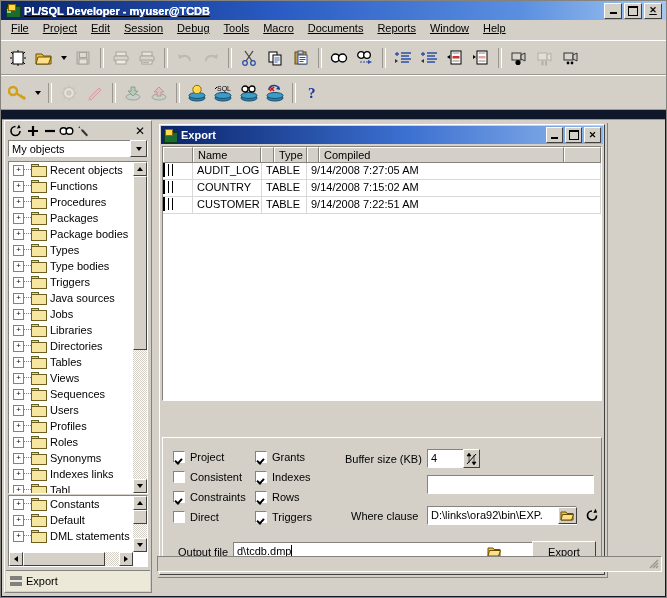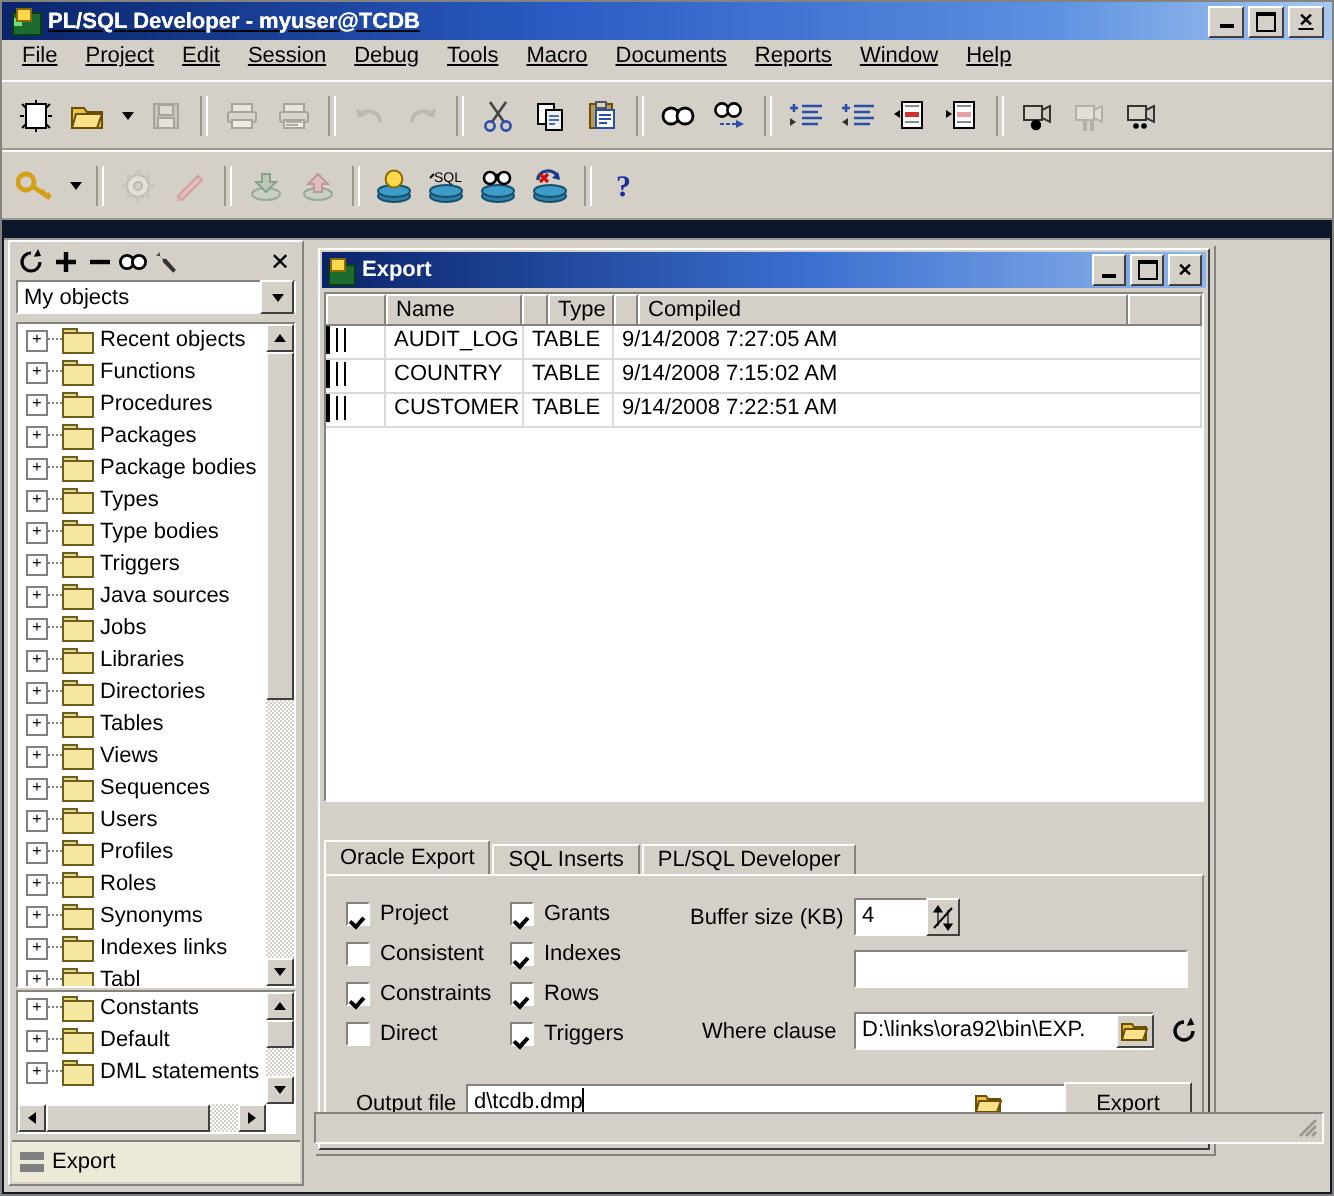--- a/index.html
+++ b/index.html
@@ -815,25 +815,20 @@
             </div>
             <div class="grow">
               <div class="gc" style="width:30px;padding-left:0;"><span class="tblicon"></span></div>
               <div class="gc" style="width:69px;">CUSTOMER</div>
               <div class="gc" style="width:45px;">TABLE</div>
               <div class="gc" style="flex:1;">9/14/2008 7:22:51 AM</div>
             </div>
           </div>
       </div>
 
-      <div class="tabs">
-        <div class="tab">Oracle Export</div>
-        <div class="tab inactive">SQL Inserts</div>
-        <div class="tab inactive">PL/SQL Developer</div>
-      </div>
 
       <div class="tabpane">
 
         <div class="chk" style="left:10px;top:13px;">
           <span class="cbox on"></span>
           <span>Project</span>
         </div>
         <div class="chk" style="left:10px;top:33px;">
           <span class="cbox"></span>
           <span>Consistent</span>

